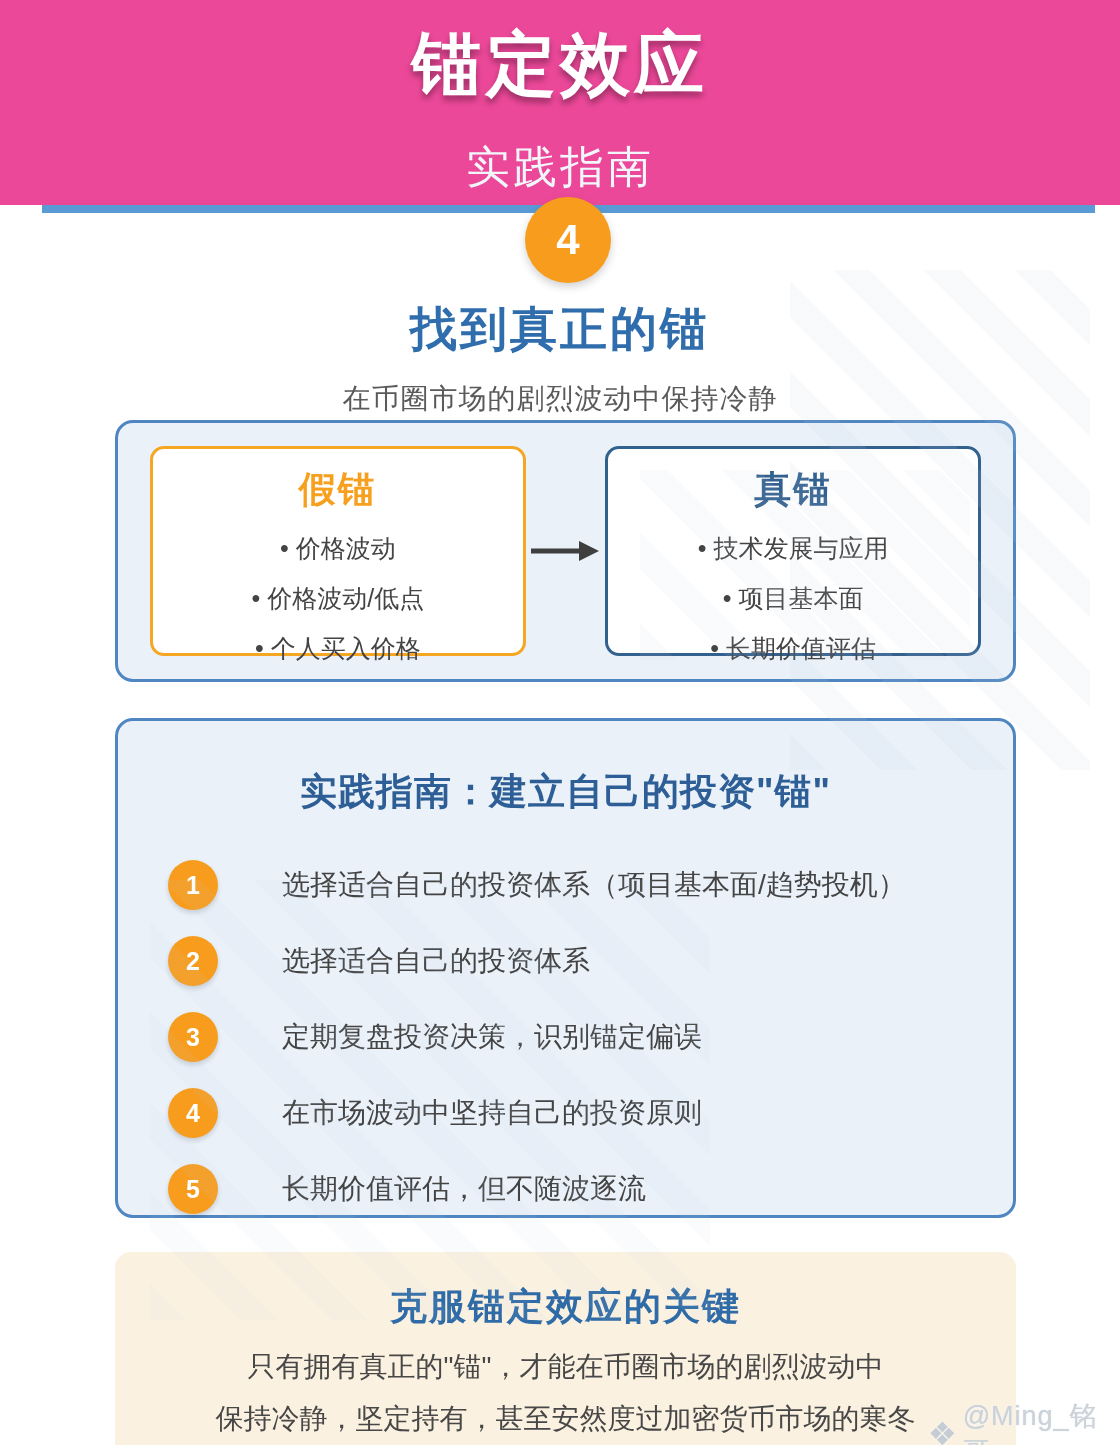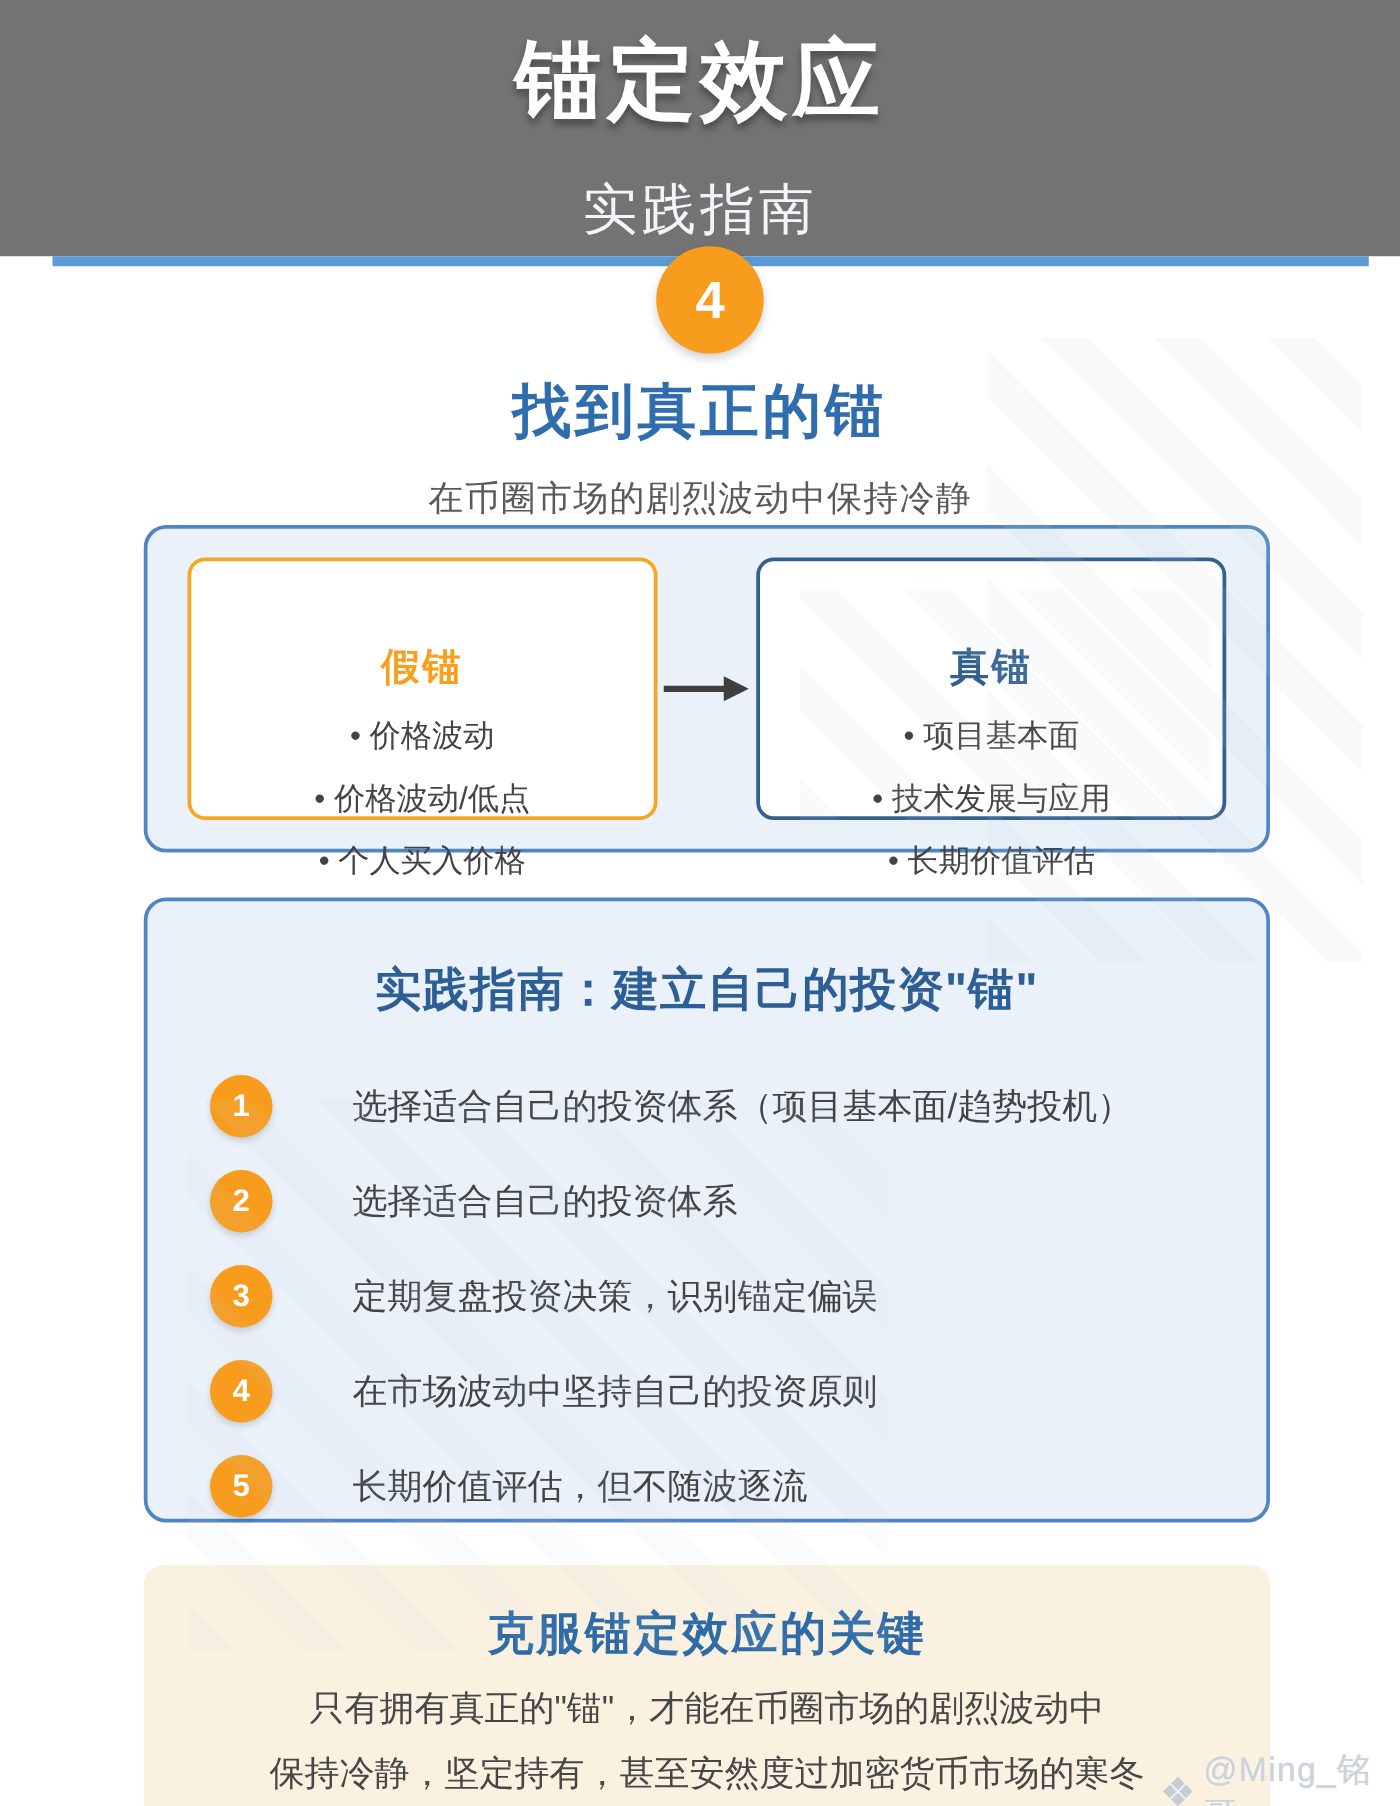--- a/index.html
+++ b/index.html
@@ -8,21 +8,21 @@
     position:relative;
     overflow:hidden;
     background:#ffffff;
     font-family:"Liberation Sans","DejaVu Sans",sans-serif;
     color:#444;
   }
 
   
   .header {
     position:absolute; left:0; top:0; width:1120px; height:205px;
-    background:#737373;
+    background:#ec4899;
     text-align:center;
   }
   .header-title {
     padding-top:18px;
     font-size:70px; font-weight:bold; color:#ffffff; letter-spacing:4px;
     text-shadow:0 5px 6px rgba(0,0,0,.35);
   }
   .header-subtitle {
     margin-top:26px;
     font-size:44px; color:#f2f6fa; letter-spacing:3px;text-align:center;
@@ -54,21 +54,21 @@
   
   .panel { position:absolute; left:115px; width:901px; border-radius:18px; }
   .panel-blue { background:#eaf1f9; border:3px solid #4f86c2; }
   .panel1 { top:420px; height:262px; display:flex; align-items:center; justify-content:space-between; padding:0 32px; }
   .anchor-card {
     width:377px; height:210px; background:#ffffff; border-radius:14px;
     text-align:center; padding-top:16px;
   }
   .card-false { border:3px solid #f5a623; }
   .card-true  { border:3px solid #33618f; }
-  .card-title { font-size:31px; font-weight:bold; letter-spacing:2px; margin-bottom:12px;margin-top:48px; }
+  .card-title { font-size:37px; font-weight:bold; letter-spacing:2px; margin-bottom:12px; }
   .card-false .card-title { color:#f7a01d; }
   .card-true  .card-title { color:#33618f; }
   .card-item { font-size:25px; color:#444; margin-top:17px; }
   .card-item::before { content:"• "; color:#444; }
   .arrow-wrap { width:80px; display:flex; align-items:center; justify-content:center; }
 
   
   .panel2 { top:718px; height:500px; }
   .guide-title {
     margin-top:46px; text-align:center;
@@ -137,22 +137,22 @@
 
   <div class="arrow-wrap">
     <svg width="72" height="26" viewBox="0 0 72 26">
       <line x1="2" y1="13" x2="52" y2="13" stroke="#3f3f3f" stroke-width="5"></line>
       <polygon points="50,3 70,13 50,23" fill="#3f3f3f"></polygon>
     </svg>
   </div>
 
   <div class="anchor-card card-true">
     <div class="card-title">真锚</div>
+    <div class="card-item">技术发展与应用</div>
     <div class="card-item">项目基本面</div>
-    <div class="card-item">技术发展与应用</div>
     <div class="card-item">长期价值评估</div>
   </div>
 </div>
 
 <div class="panel panel-blue panel2">
   <div class="guide-title">实践指南：建立自己的投资"锚"</div>
   <div class="guide-list">
 
     <div class="guide-row">
       <div class="num-circle">1</div>

